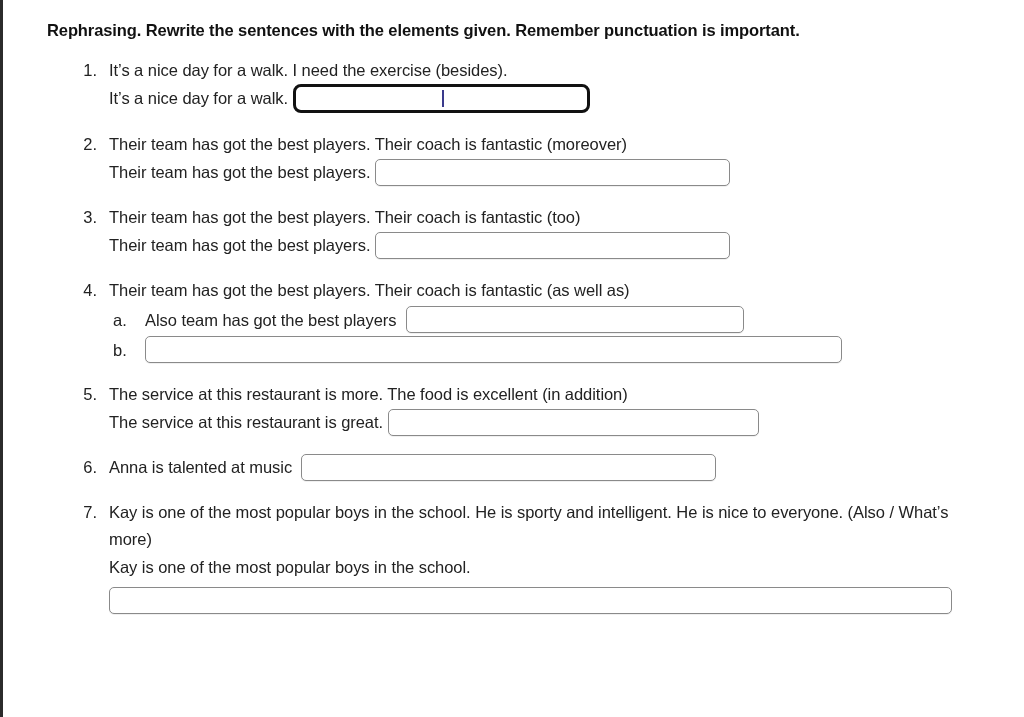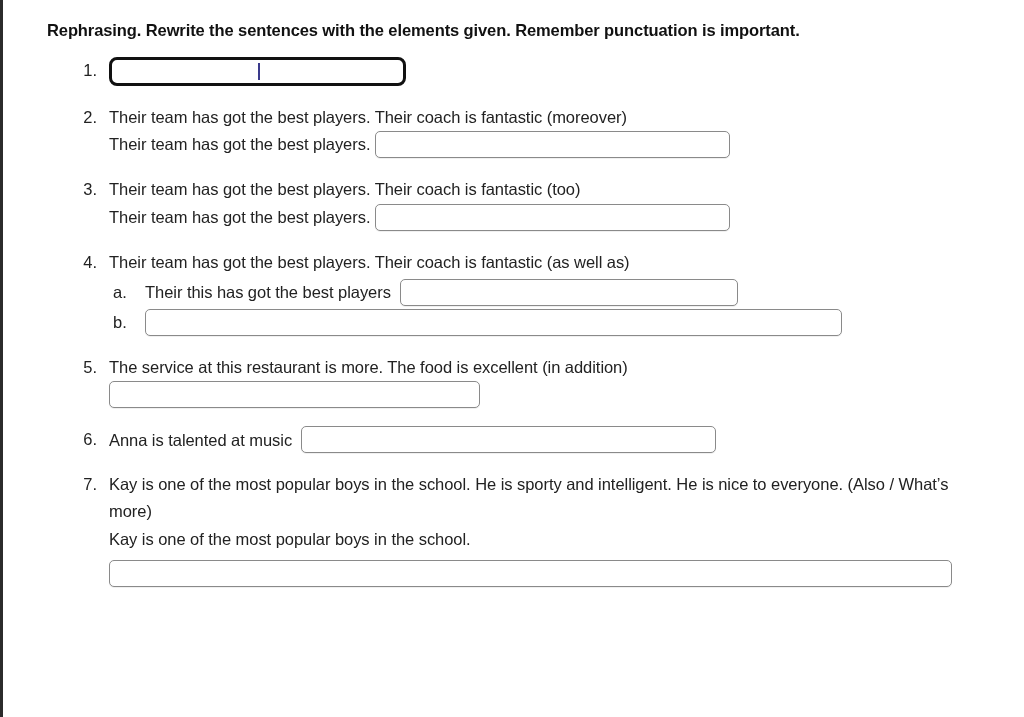--- a/index.html
+++ b/index.html
@@ -153,21 +153,23 @@
 <div class="page-edge-left"></div>
 
 <div class="worksheet">
 
   <h1 class="ws-title">Rephrasing. Rewrite the sentences with the elements given. Remember punctuation is important.</h1>
 
   <ol class="questions">
 
     <li class="question">
       <span class="q-num">1.</span>
-      <div class="q-answer-line">
+      <span class="q-prompt">It’s a nice day for a walk. I need the exercise (besides).</span>
+      <div class="q-answer-line">
+        <span class="q-stem">It’s a nice day for a walk. </span>
         <div class="answer-box focused" style="width:297px">
           <span class="text-caret" style="left:146px"></span>
         </div>
       </div>
     </li>
 
     <li class="question">
       <span class="q-num">2.</span>
       <span class="q-prompt">Their team has got the best players. Their coach is fantastic (moreover)</span>
       <div class="q-answer-line">
@@ -184,35 +186,36 @@
         <div class="answer-box" style="width:355px"></div>
       </div>
     </li>
 
     <li class="question">
       <span class="q-num">4.</span>
       <span class="q-prompt">Their team has got the best players. Their coach is fantastic (as well as)</span>
       <ul class="subitems">
         <li class="subitem">
           <span class="sub-letter">a.</span>
-          <span class="q-stem">Their this has got the best players  </span>
+          <span class="q-stem">Also team has got the best players  </span>
           <div class="answer-box" style="width:338px"></div>
         </li>
         <li class="subitem">
           <span class="sub-letter">b.</span>
           <span class="q-stem"></span>
           <div class="answer-box" style="width:697px"></div>
         </li>
       </ul>
     </li>
 
     <li class="question">
       <span class="q-num">5.</span>
       <span class="q-prompt">The service at this restaurant is more. The food is excellent (in addition)</span>
       <div class="q-answer-line">
+        <span class="q-stem">The service at this restaurant is great. </span>
         <div class="answer-box" style="width:371px"></div>
       </div>
     </li>
 
     <li class="question">
       <span class="q-num">6.</span>
       <div class="q-answer-line">
         <span class="q-stem">Anna is talented at music  </span>
         <div class="answer-box" style="width:415px"></div>
       </div>

